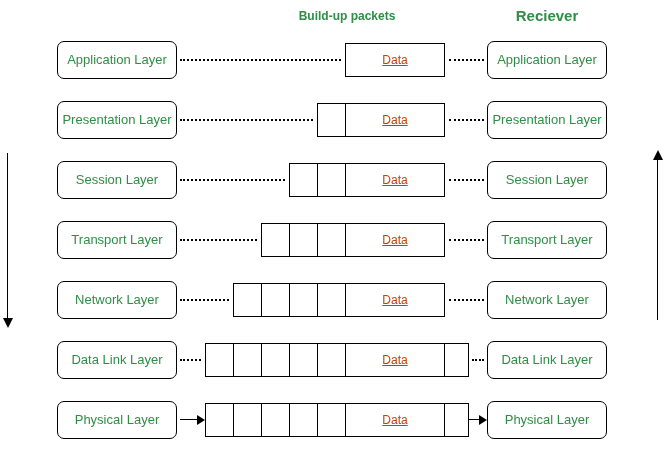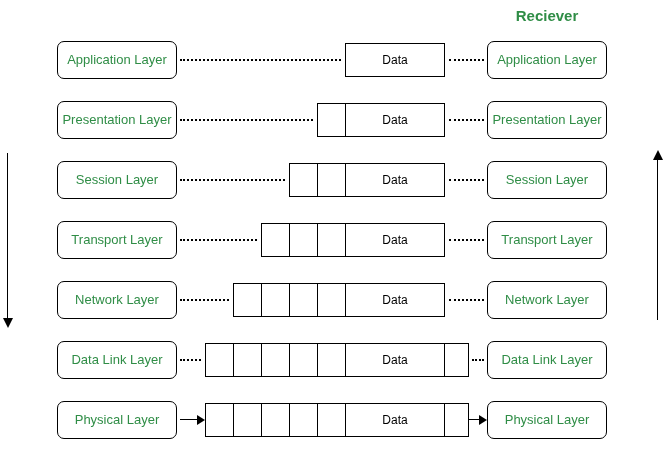--- a/index.html
+++ b/index.html
@@ -18,36 +18,37 @@
   .rbox{left:487px;}
 
   .dots{position:absolute;height:0;border-top:2.2px dotted #000;}
 
   .packet{position:absolute;box-sizing:border-box;height:34px;border:1.5px solid #000;
     display:flex;background:#fff;}
   .packet *{box-sizing:border-box;}
   .cell{width:28px;height:100%;border-right:1.5px solid #000;}
   .trailer{width:24px;height:100%;border-left:1.5px solid #000;border-right:none;}
   .data{flex:1;display:flex;align-items:center;justify-content:center;
-    font-size:12px;color:#000000;}
+    font-size:12px;color:#c2410c;text-decoration:underline;}
 
   .hline{position:absolute;height:0;border-top:1.6px solid #000;}
   .vline{position:absolute;width:0;border-left:1.6px solid #000;}
   .arrow-right{position:absolute;width:0;height:0;
     border-left:8px solid #000;border-top:5px solid transparent;border-bottom:5px solid transparent;}
   .arrow-down{position:absolute;width:0;height:0;
     border-top:10px solid #000;border-left:5px solid transparent;border-right:5px solid transparent;}
   .arrow-up{position:absolute;width:0;height:0;
     border-bottom:10px solid #000;border-left:5px solid transparent;border-right:5px solid transparent;}
 </style>
 </head>
 <body>
 
 <div class="canvas">
 
+  <div class="hdr hdr-small" style="left:277px;top:9px;width:140px;">Build-up packets</div>
   <div class="hdr hdr-big" style="left:487px;top:7px;width:120px;">Reciever</div>
 
   <div class="layer-box lbox" style="top:41px;">
     <span>Application Layer</span>
   </div>
   <div class="dots" style="left:180px;top:59px;width:161px;"></div>
   <div class="packet" style="left:345px;top:43px;width:100px;">
     <div class="data">
       <span>Data</span>
     </div>

